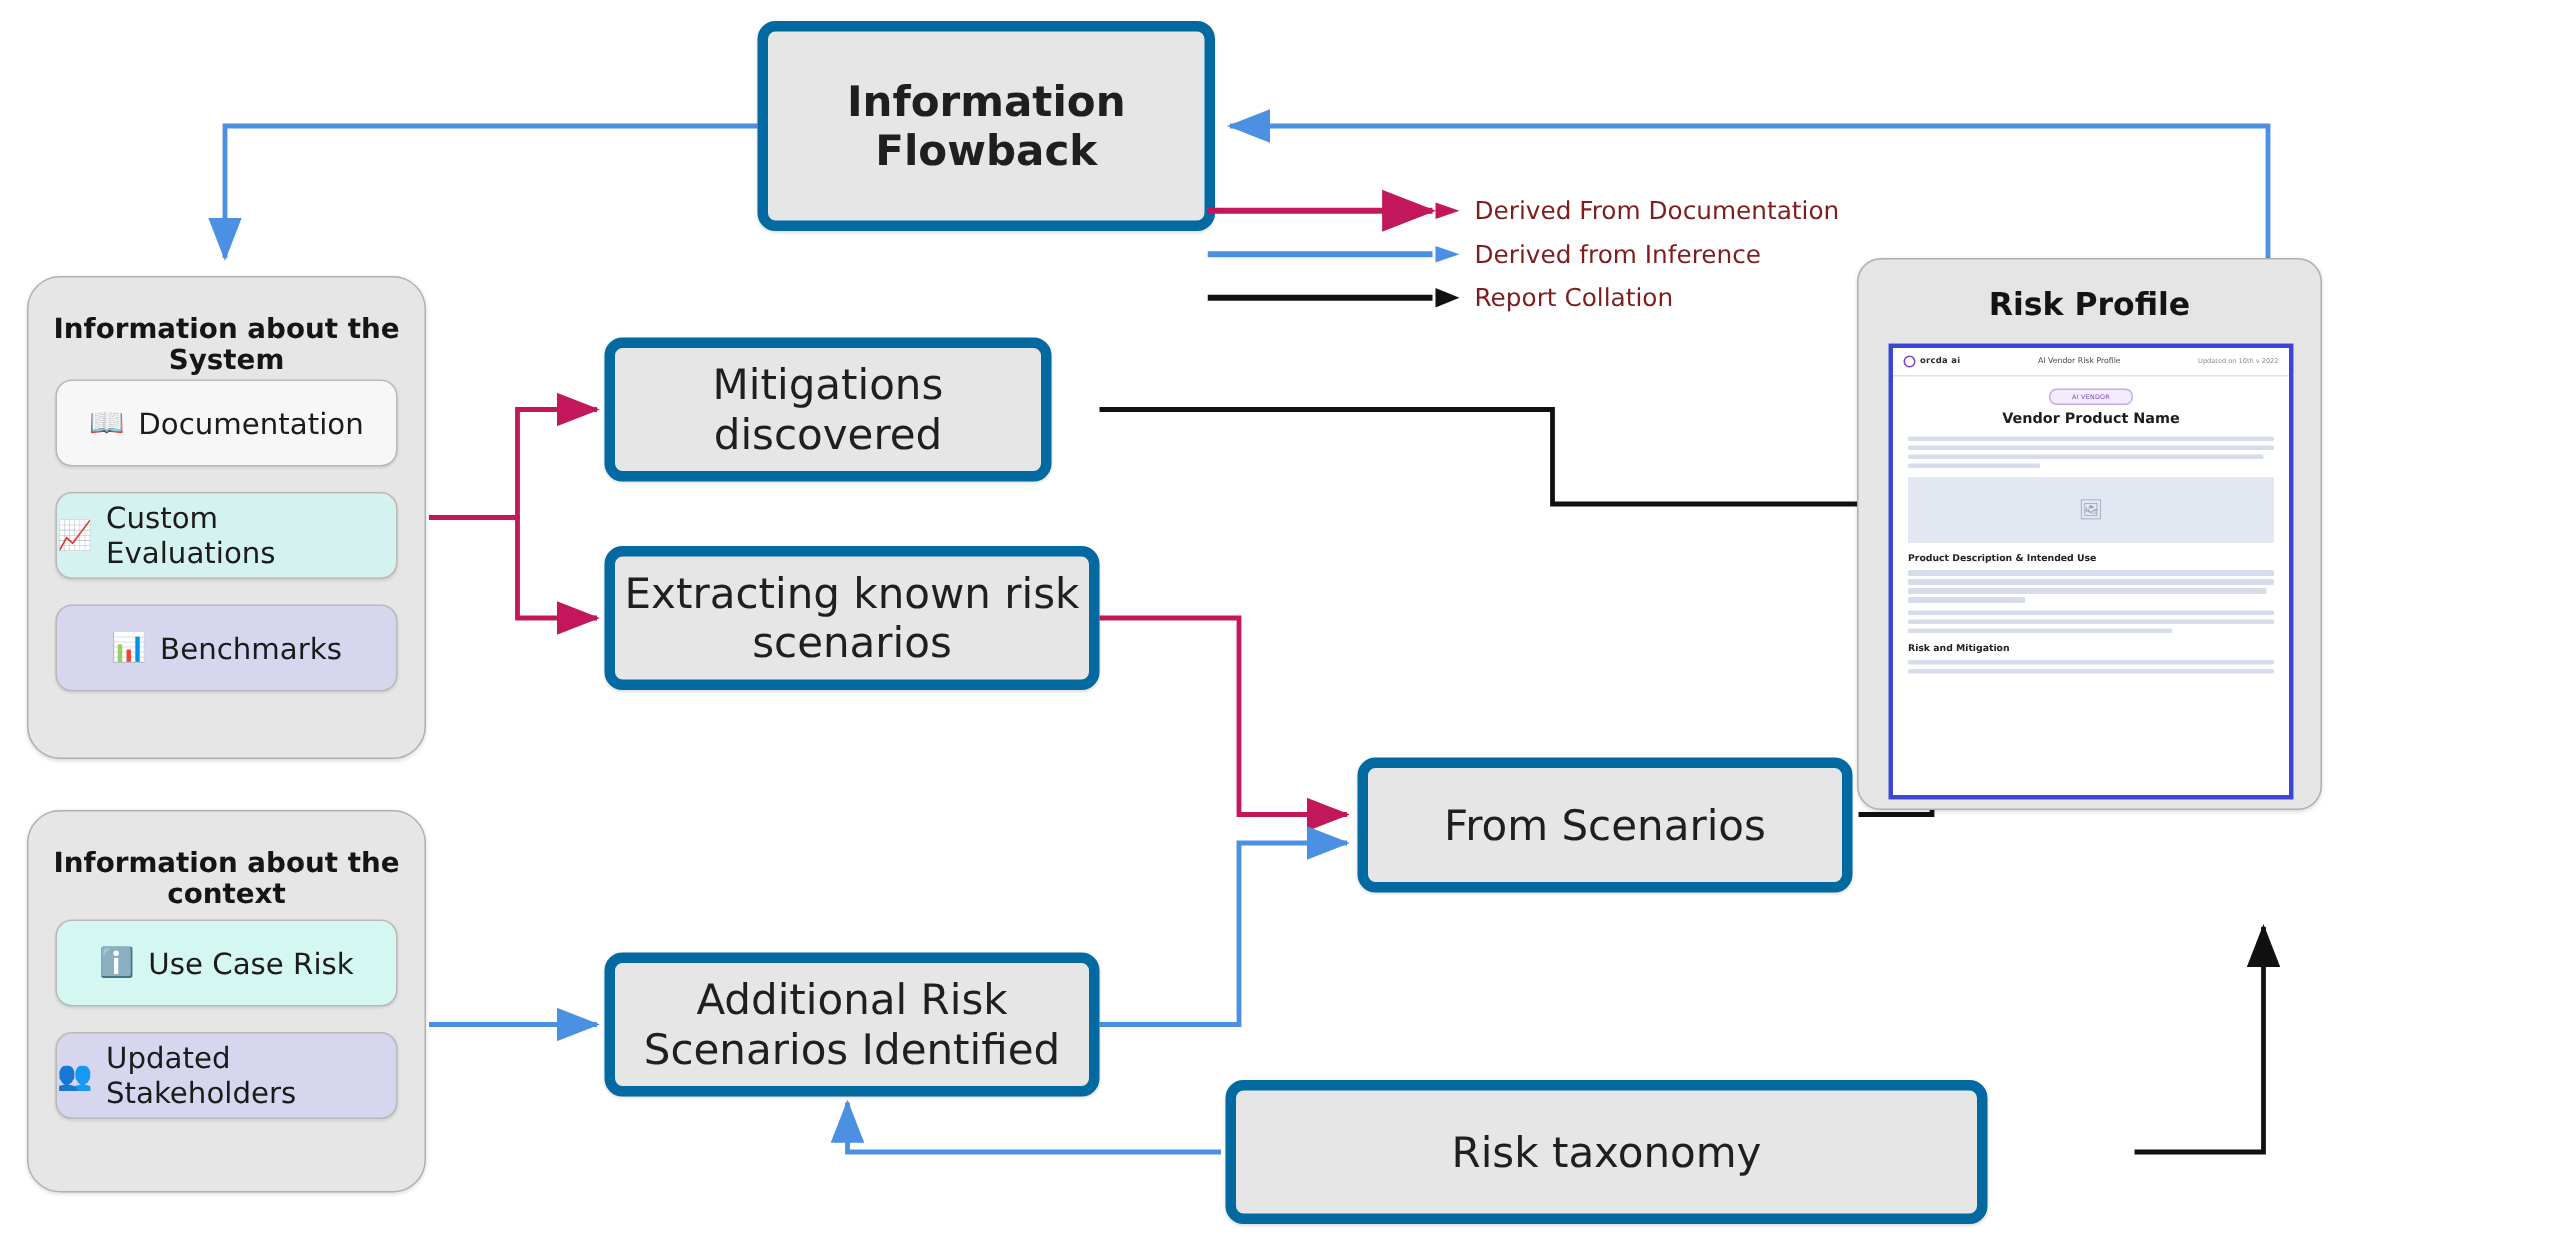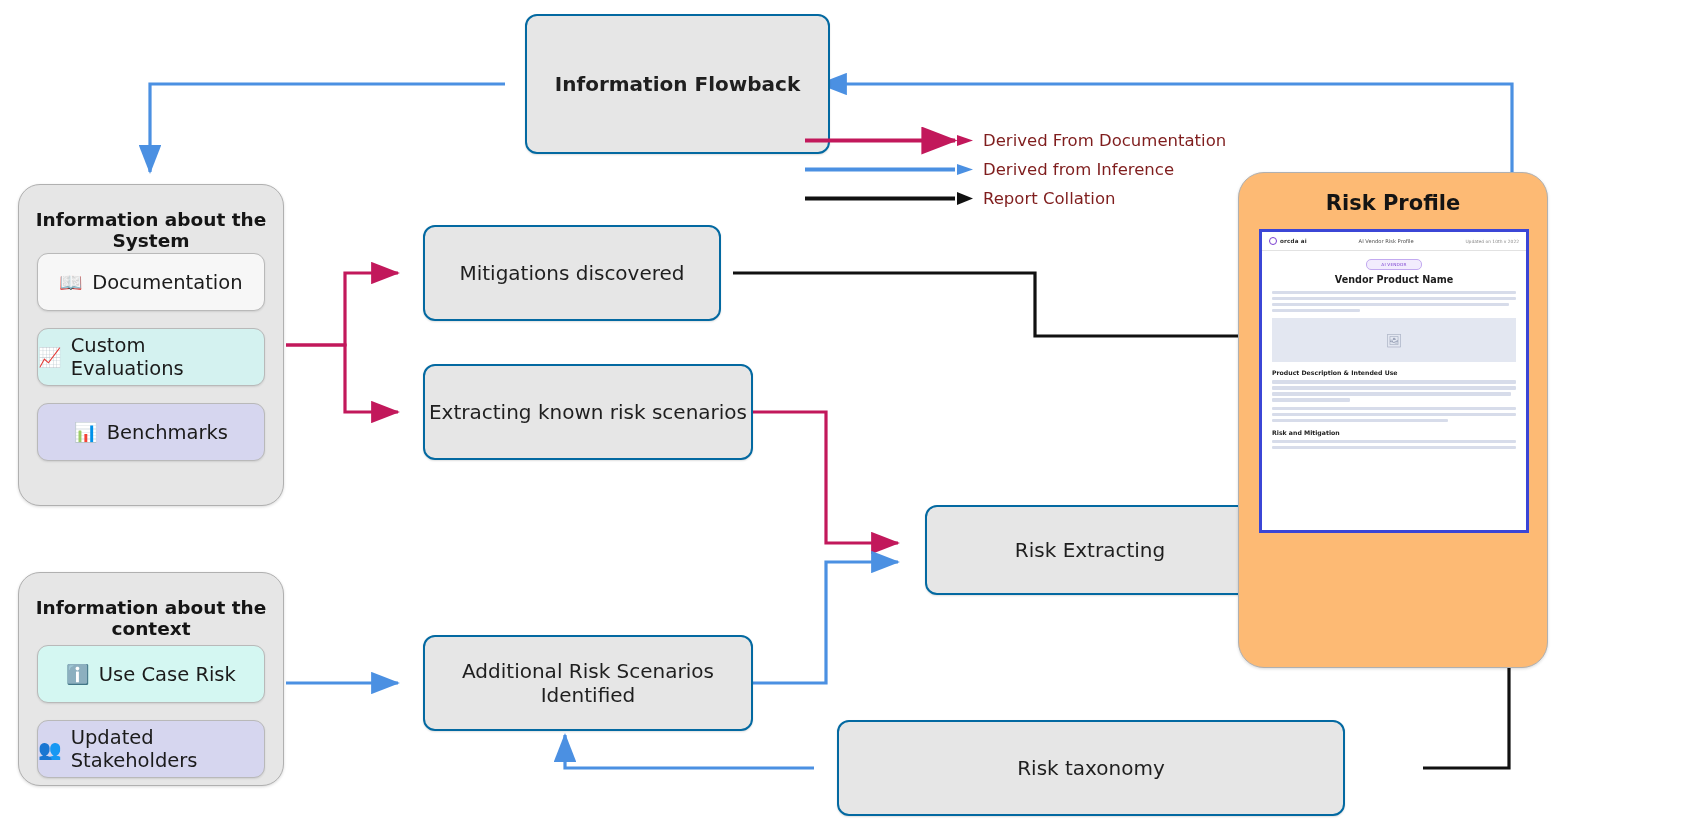--- a/index.html
+++ b/index.html
@@ -7,29 +7,28 @@
     width:1704px;height:831px;position:relative;overflow:hidden;
     font-family:"DejaVu Sans","Liberation Sans",sans-serif;
     color:#1f1f1f;
   }
   #flow-svg{position:absolute;left:0;top:0;width:1704px;height:831px;pointer-events:none;}
 
   
   .node{
     position:absolute;
     background:#e6e6e6;
-    border:2px solid #0369a1;
+    border:7px solid #0369a1;
     border-radius:12px;
     box-sizing:border-box;
     display:flex;align-items:center;justify-content:center;
     text-align:center;
-    font-size:20px;
+    font-size:28px;
     color:#1f1f1f;
     box-shadow:0 1px 2px rgba(0,0,0,.13);
-    margin-left:20px;
   }
   .node .l1{font-weight:bold;display:block;}
   .node .l2{display:block;font-weight:normal;line-height:1.26;}
 
   
   .group{
     position:absolute;
     background:#e6e6e6;
     border:1px solid #b0b0b0;
     border-radius:22px;
@@ -50,22 +49,22 @@
   .chip .gl{font-size:19px;line-height:1;}
 
   
   .legend{position:absolute;left:805px;top:126px;width:400px;}
   .legend-row{position:relative;height:29px;display:flex;align-items:center;}
   .legend-row .lbl{position:absolute;left:178px;font-size:16.5px;color:#7f1d1d;white-space:nowrap;}
   .legend-svg{position:absolute;left:0;top:0;width:170px;height:29px;}
 
   
   #risk-profile-panel{
-    position:absolute;left:1238px;top:172px;width:310px;height:496px;
-    background:#fdba74;border:1px solid #b0b0b0;border-radius:26px;
+    position:absolute;left:1238px;top:172px;width:310px;height:368px;
+    background:#e5e5e5;border:1px solid #b0b0b0;border-radius:16px;
     box-sizing:border-box;box-shadow:0 1px 3px rgba(0,0,0,.15);
   }
   #risk-profile-title{
     position:absolute;left:0;right:0;top:18px;text-align:center;
     font-weight:bold;font-size:21px;color:#141414;
   }
   .doc{
     position:absolute;left:20px;top:56px;width:270px;height:304px;
     background:#ffffff;border:3px solid #3b46d6;box-sizing:border-box;overflow:hidden;
   }
@@ -175,37 +174,37 @@
   <div class="chip" style="top:143px;background:#d4f2f0;">
     <span class="gl">📈</span>
     <span>Custom Evaluations</span>
   </div>
   <div class="chip" style="top:218px;background:#d6d6ef;">
     <span class="gl">📊</span>
     <span>Benchmarks</span>
   </div>
 </div>
 
-<div class="group" id="group-context" style="left:18px;top:572px;width:266px;height:214px;">
+<div class="group" id="group-context" style="left:18px;top:540px;width:266px;height:255px;">
   <div class="group-title">Information about the context</div>
   <div class="chip" style="top:72px;background:#d4f7f2;">
     <span class="gl">ℹ️</span>
     <span>Use Case Risk</span>
   </div>
   <div class="chip" style="top:147px;background:#d6d6ef;">
     <span class="gl">👥</span>
     <span>Updated Stakeholders</span>
   </div>
 </div>
 
 <div class="node" style="left:403px;top:225px;width:298px;height:96px;">Mitigations discovered</div>
 
 <div class="node" style="left:403px;top:364px;width:330px;height:96px;">Extracting known risk scenarios</div>
 
-<div class="node" style="left:905px;top:505px;width:330px;height:90px;">Risk Extracting</div>
+<div class="node" style="left:905px;top:505px;width:330px;height:90px;">From Scenarios</div>
 
 <div class="node" style="left:403px;top:635px;width:330px;height:96px;">Additional Risk Scenarios Identified</div>
 
 <div class="node" style="left:817px;top:720px;width:508px;height:96px;">Risk taxonomy</div>
 
 <div id="risk-profile-panel">
   <div id="risk-profile-title">Risk Profile</div>
 
   <div class="doc">
     <div class="doc-head">

